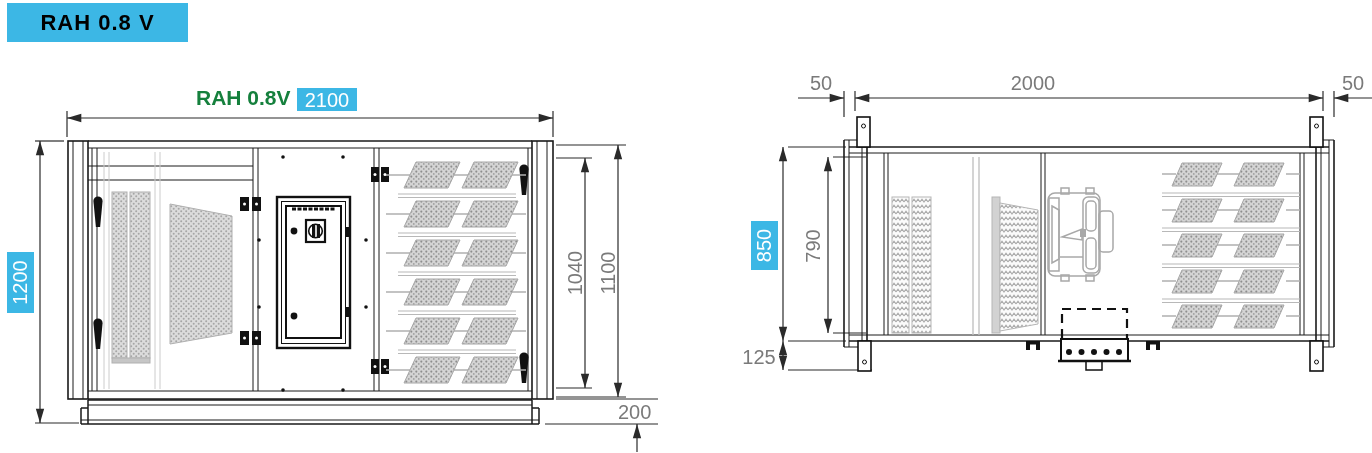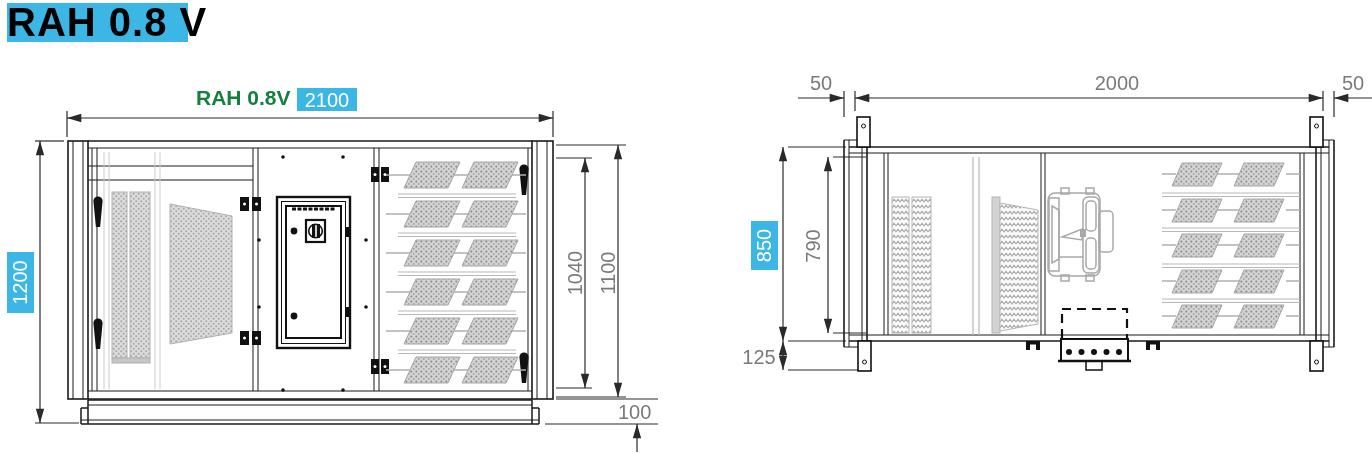--- a/index.html
+++ b/index.html
@@ -1,21 +1,21 @@
 <!DOCTYPE html>
 <html style="--accent: #3cb7e5;"><head>
 <meta charset="utf-8">
 <style>
   html,body{margin:0;padding:0;background:#fff;}
   .stage{position:relative;width:1372px;height:453px;background:#fff;overflow:hidden;
          font-family:"Liberation Sans", sans-serif;}
   .stage svg{position:absolute;left:0;top:0;}
   .lbl{position:absolute;white-space:nowrap;}
   .title-badge{left:7px;top:3px;width:181px;height:39px;background:var(--accent,#3cb7e5);
-set    color:#fff;font-size:40px;font-weight:bold;text-align:center;line-height:39px;letter-spacing:1px;}
+set    color:#fff;font-size:22px;font-weight:bold;text-align:center;line-height:39px;letter-spacing:1px;}
   .dim-badge{background:var(--accent,#3cb7e5);color:#fff;font-size:20px;font-weight:500;
     text-align:center;}
   .dim-gray{color:#7a7a7a;font-size:20px;text-align:center;}
   .view-label{color:#15803d;font-size:21px;font-weight:bold;}
   .rot{transform:rotate(-90deg);transform-origin:0 0;}
 </style>
 </head>
 <body>
 
 <div class="stage">
@@ -351,22 +351,22 @@
   </g>
 </svg>
 
 <div class="lbl title-badge">RAH 0.8 V</div>
 
 <div class="lbl view-label" style="left:196px;top:86px;">RAH 0.8V</div>
 <div class="lbl dim-badge" style="left:297px;top:88px;width:60px;height:23px;line-height:25px;">2100</div>
 <div class="lbl dim-badge rot" style="left:7px;top:313px;width:61px;height:27px;line-height:27px;">1200</div>
 <div class="lbl dim-gray rot" style="left:562px;top:299px;width:52px;height:26px;line-height:26px;">1040</div>
 <div class="lbl dim-gray rot" style="left:595px;top:299px;width:52px;height:26px;line-height:26px;">1100</div>
-<div class="lbl dim-gray" style="left:618px;top:401px;width:40px;text-align:left;">100</div>
+<div class="lbl dim-gray" style="left:618px;top:401px;width:40px;text-align:left;">200</div>
 
 <div class="lbl dim-gray" style="left:806px;top:72px;width:30px;">50</div>
-<div class="lbl dim-gray" style="left:1089px;top:72px;width:56px;">2000</div>
+<div class="lbl dim-gray" style="left:1005px;top:72px;width:56px;">2000</div>
 <div class="lbl dim-gray" style="left:1338px;top:72px;width:30px;">50</div>
 <div class="lbl dim-badge rot" style="left:751px;top:270px;width:49px;height:27px;line-height:27px;">850</div>
 <div class="lbl dim-gray rot" style="left:801px;top:268px;width:44px;height:24px;line-height:24px;">790</div>
 <div class="lbl dim-gray" style="left:740px;top:346px;width:38px;">125</div>
 
 </div>
 
 </body></html>

